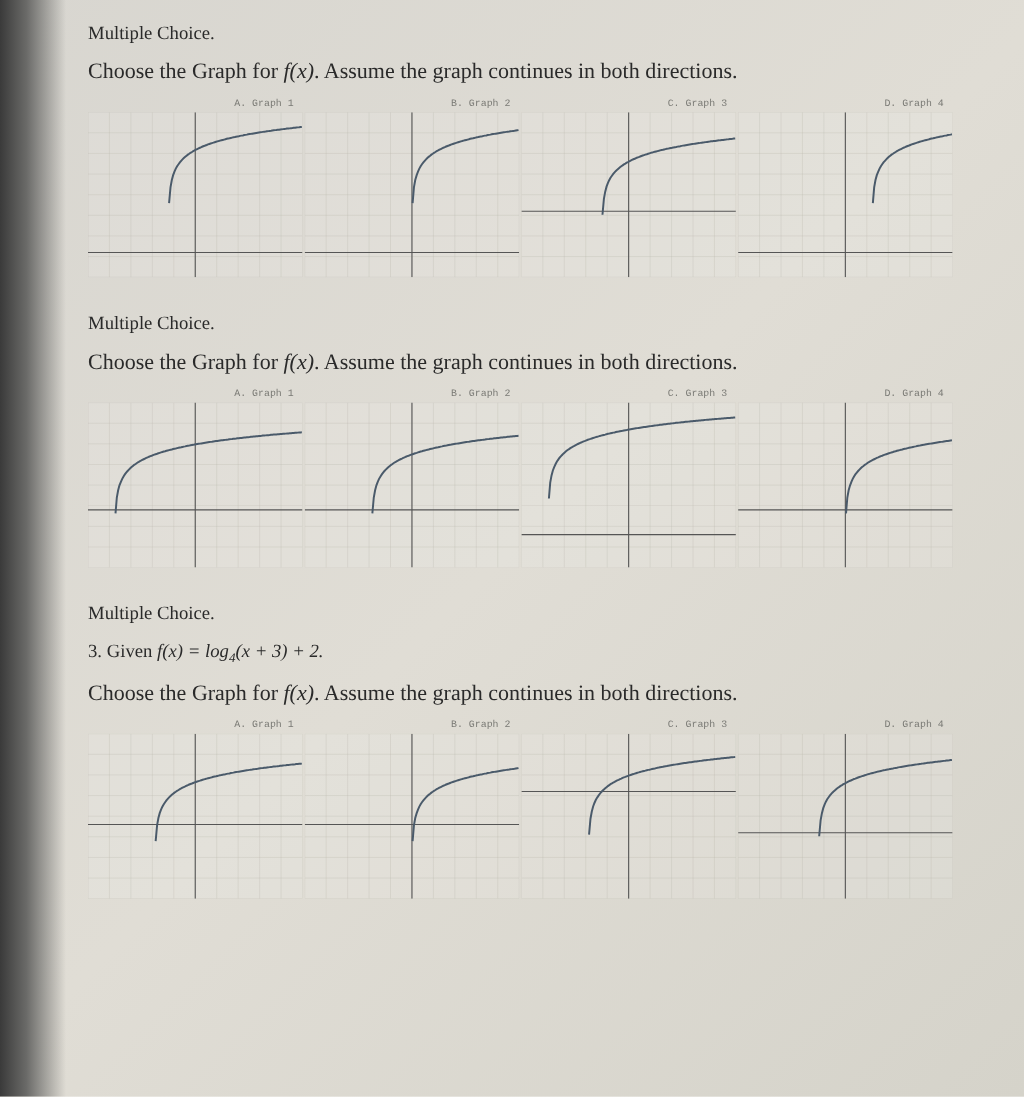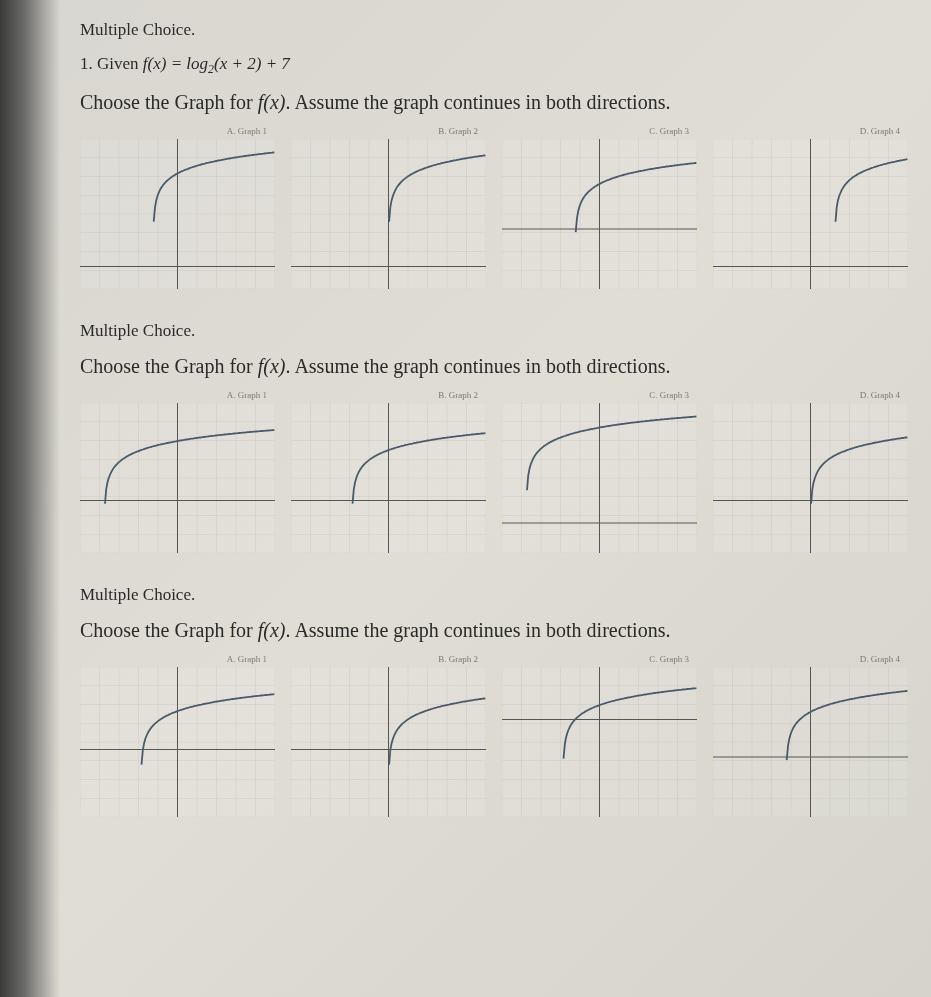--- a/index.html
+++ b/index.html
@@ -34,22 +34,23 @@
     .q-num { font-weight: normal; }
     .q-func { font-style: italic; }
     .q-func.big { font-size: 20px; }
     .directions {
       font-size: 20px;
       margin-bottom: 12px;
     }
     .fx { font-style: italic; }
     .graph-row {
       display: flex;
-      gap: 16px;
+      gap: 2px;
       margin-top: 8px;
+      font-family: Liberation Mono, monospace;
     }
     .graph-card {
       width: 195px;
       height: 165px;
       position: relative;
     }
     .graph-label {
       font-size: 9px;
       color: #7a7a75;
       margin-bottom: 3px;
@@ -65,21 +66,20 @@
     .axis-line { stroke: #555; stroke-width: 1; }
     .curve { stroke: #4a5a6a; stroke-width: 1.8; fill: none; }
     sub { font-size: 0.7em; }
   </style>
 </head>
 <body>
 
 <div id="content">
     <div class="question-block">
       <div class="mc-heading">Multiple Choice.</div>
-      <div class="q-line"><span class="q-num">1.</span> <span>Given</span>  <span class="q-func"><span>f(x) =</span> <span>log</span><sub>2</sub><span>(x + 2) + 7</span></span></div>
       <div class="directions"><span>Choose the Graph for </span><span class="fx">f(x)</span><span>. Assume the graph continues in both directions.</span></div>
       <div class="graph-row">
         <div class="graph-card"><div class="graph-label">A. Graph 1</div><svg class="graph-svg" viewBox="0 0 195 150">
             <line x1="0" x2="0" y1="0" y2="150" class="grid-line"></line>
             <line x1="19.5" x2="19.5" y1="0" y2="150" class="grid-line"></line>
             <line x1="39" x2="39" y1="0" y2="150" class="grid-line"></line>
             <line x1="58.5" x2="58.5" y1="0" y2="150" class="grid-line"></line>
             <line x1="78" x2="78" y1="0" y2="150" class="grid-line"></line>
             <line x1="97.5" x2="97.5" y1="0" y2="150" class="grid-line"></line>
             <line x1="117" x2="117" y1="0" y2="150" class="grid-line"></line>
@@ -278,20 +278,21 @@
             <line x1="0" x2="195" y1="131.25" y2="131.25" class="grid-line"></line>
             <line x1="0" x2="195" y1="150" y2="150" class="grid-line"></line>
             <line x1="0" x2="195" y1="97.5" y2="97.5" class="axis-line"></line>
             <line x1="97.5" x2="97.5" y1="0" y2="150" class="axis-line"></line>
             <path d="M98.1,100.7 L99.3,86.3 L100.5,79.7 L101.8,75.2 L103.0,72.0 L104.2,69.3 L105.4,67.1 L106.6,65.3 L107.9,63.6 L109.1,62.2 L110.3,60.9 L111.5,59.7 L112.7,58.6 L114.0,57.6 L115.2,56.6 L116.4,55.8 L117.6,54.9 L118.8,54.2 L120.0,53.4 L121.3,52.8 L122.5,52.1 L123.7,51.5 L124.9,50.9 L126.1,50.3 L127.4,49.8 L128.6,49.2 L129.8,48.7 L131.0,48.3 L132.2,47.8 L133.5,47.3 L134.7,46.9 L135.9,46.5 L137.1,46.1 L138.3,45.7 L139.5,45.3 L140.8,44.9 L142.0,44.5 L143.2,44.2 L144.4,43.8 L145.6,43.5 L146.9,43.2 L148.1,42.9 L149.3,42.6 L150.5,42.2 L151.7,41.9 L153.0,41.7 L154.2,41.4 L155.4,41.1 L156.6,40.8 L157.8,40.6 L159.0,40.3 L160.3,40.0 L161.5,39.8 L162.7,39.5 L163.9,39.3 L165.1,39.1 L166.4,38.8 L167.6,38.6 L168.8,38.4 L170.0,38.1 L171.2,37.9 L172.5,37.7 L173.7,37.5 L174.9,37.3 L176.1,37.1 L177.3,36.9 L178.5,36.7 L179.8,36.5 L181.0,36.3 L182.2,36.1 L183.4,35.9 L184.6,35.7 L185.9,35.6 L187.1,35.4 L188.3,35.2 L189.5,35.0 L190.7,34.9 L192.0,34.7 L193.2,34.5 L194.4,34.3 " class="curve"></path>
           </svg></div>
       </div>
     </div>
     <div class="question-block">
       <div class="mc-heading">Multiple Choice.</div>
+      <div class="q-line"><span class="q-num">3.</span> <span>Given</span>  <span class="q-func"><span>f(x) =</span> <span>log</span><sub>4</sub><span>(x + 3) + 2.</span></span></div>
       <div class="directions"><span>Choose the Graph for </span><span class="fx">f(x)</span><span>. Assume the graph continues in both directions.</span></div>
       <div class="graph-row">
         <div class="graph-card"><div class="graph-label">A. Graph 1</div><svg class="graph-svg" viewBox="0 0 195 150">
             <line x1="0" x2="0" y1="0" y2="150" class="grid-line"></line>
             <line x1="19.5" x2="19.5" y1="0" y2="150" class="grid-line"></line>
             <line x1="39" x2="39" y1="0" y2="150" class="grid-line"></line>
             <line x1="58.5" x2="58.5" y1="0" y2="150" class="grid-line"></line>
             <line x1="78" x2="78" y1="0" y2="150" class="grid-line"></line>
             <line x1="97.5" x2="97.5" y1="0" y2="150" class="grid-line"></line>
             <line x1="117" x2="117" y1="0" y2="150" class="grid-line"></line>

